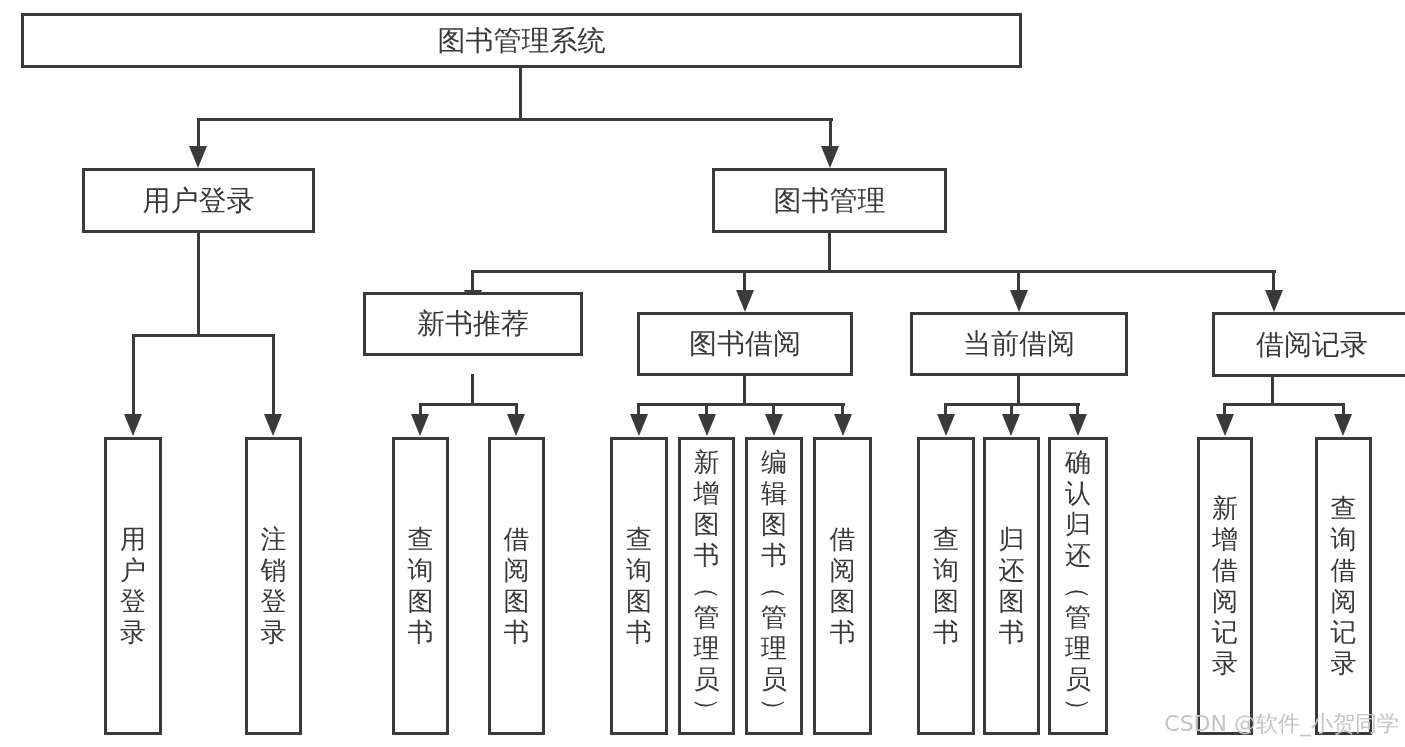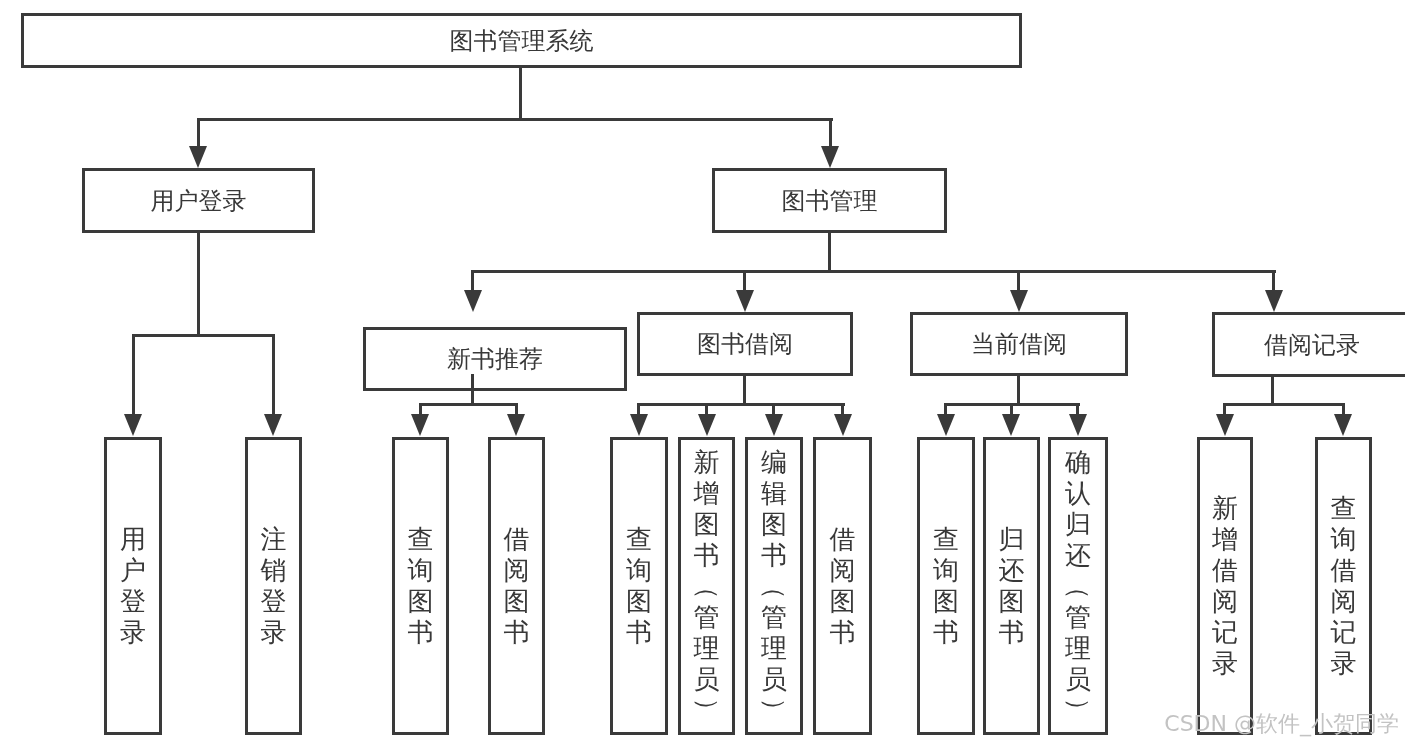--- a/index.html
+++ b/index.html
@@ -13,21 +13,21 @@
   .box{
     position:absolute;
     background:#ffffff;
     border:3px solid #3a3a3a;
     box-sizing:border-box;
     display:flex;
     align-items:center;
     justify-content:center;
     color:#383838;
   }
-  .hnode{font-size:24px;white-space:nowrap;}
+  .hnode{font-size:28px;white-space:nowrap;}
   .vnode{flex-direction:column;font-size:26px;}
   .vnode .vch{display:block;height:31px;line-height:31px;text-align:center;}
   .vnode .paren{transform:rotate(90deg);}
   .hl,.vl{position:absolute;background:#3a3a3a;}
   .hl{height:3px;}
   .vl{width:3px;}
   .ah{
     position:absolute;width:0;height:0;
     border-left:9px solid transparent;
     border-right:9px solid transparent;
@@ -69,21 +69,21 @@
   <div class="hl" style="left:471px;top:270px;width:805px"></div>
   <div class="vl" style="left:471px;top:270px;height:22px"></div>
   <div class="ah" style="left:464px;top:290px"></div>
   <div class="vl" style="left:743px;top:270px;height:22px"></div>
   <div class="ah" style="left:736px;top:290px"></div>
   <div class="vl" style="left:1017px;top:270px;height:22px"></div>
   <div class="ah" style="left:1010px;top:290px"></div>
   <div class="vl" style="left:1272px;top:270px;height:22px"></div>
   <div class="ah" style="left:1265px;top:290px"></div>
 
-  <div class="box hnode" style="left:363px;top:327px;width:264px;height:64px">
+  <div class="box hnode" style="left:363px;top:292px;width:220px;height:64px">
     <span>新书推荐</span>
   </div>
   <div class="box hnode" style="left:910px;top:312px;width:218px;height:64px">
     <span>当前借阅</span>
   </div>
   <div class="box hnode" style="left:637px;top:312px;width:216px;height:64px">
     <span>图书借阅</span>
   </div>
   <div class="box hnode" style="left:1212px;top:312px;width:200px;height:65px">
     <span>借阅记录</span>

